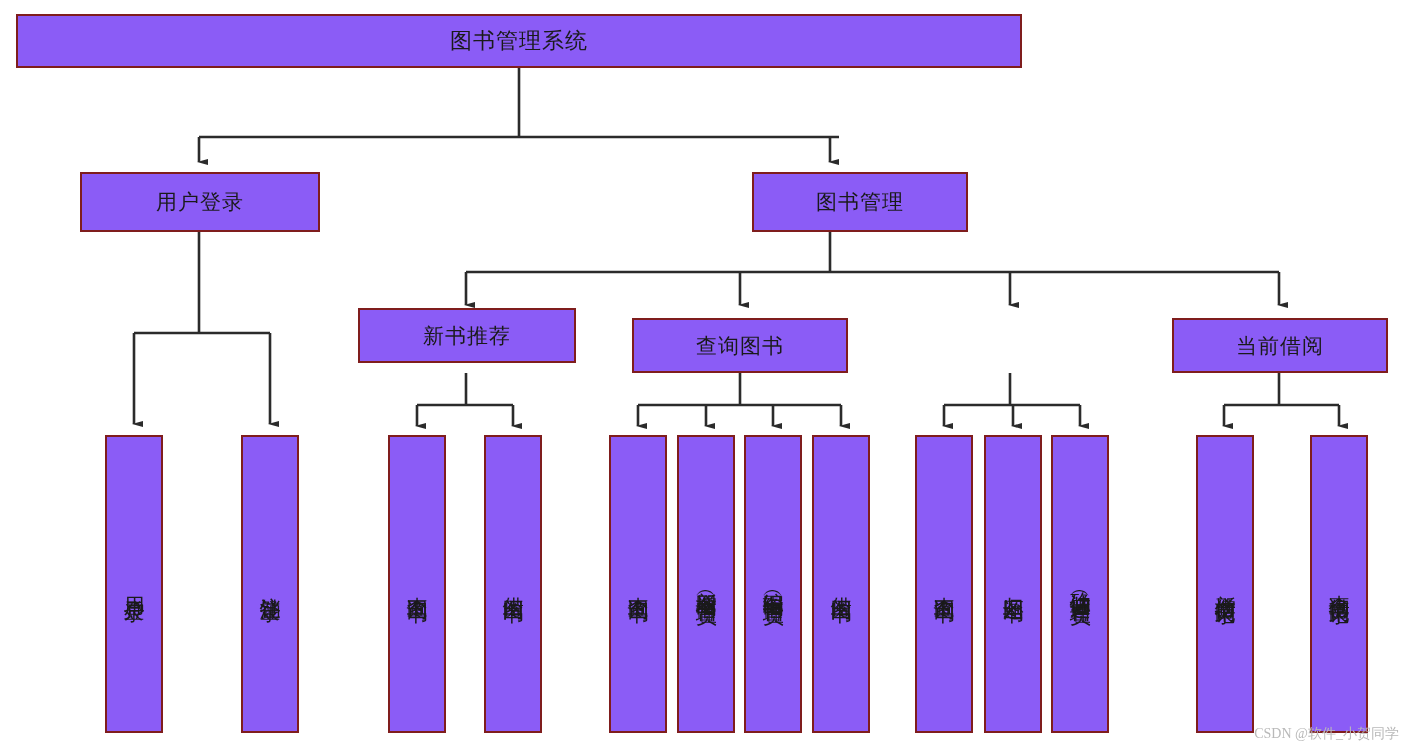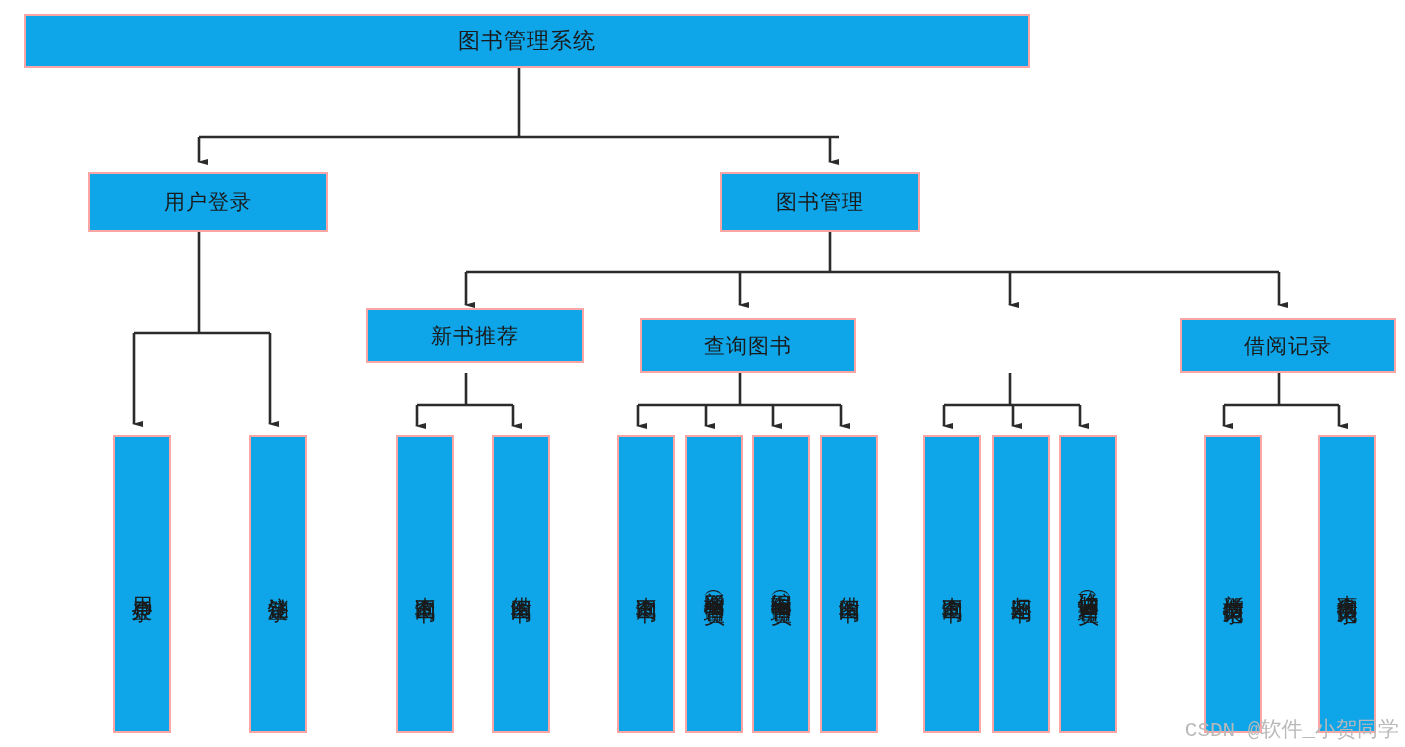--- a/index.html
+++ b/index.html
@@ -21,27 +21,26 @@
     position: absolute;
     left: 0;
     top: 0;
     width: 1405px;
     height: 747px;
     pointer-events: none;
   }
   .node {
     position: absolute;
     box-sizing: border-box;
-    border: 2px solid #fca5a5;
-    background: #0ea5e9;
+    border: 2px solid #7f1d1d;
+    background: #8b5cf6;
     display: flex;
     align-items: center;
     justify-content: center;
     color: #1a1a1a;
-    margin-left: 8px;
   }
   .node.horiz {
     font-size: 21px;
     letter-spacing: 1px;
     line-height: 1.2;
   }
   .node.vert {
     writing-mode: vertical-rl;
     text-orientation: upright;
     font-size: 21px;
@@ -53,24 +52,24 @@
   .node.vert .vtext {
     writing-mode: vertical-rl;
     text-orientation: upright;
     display: block;
   }
   #root-node { font-size: 22px; }
   .watermark {
     position: absolute;
     right: 6px;
     bottom: 4px;
-    font-size: 21px;
+    font-size: 14px;
     color: #b9b9b9;
     white-space: nowrap;
-    font-family: Liberation Mono, monospace;
+    font-family: Liberation Serif, serif;
   }
 </style>
 </head>
 <body>
 
 <div id="canvas">
 
   <svg class="wires" viewBox="0 0 1405 747">
     <defs>
       <marker id="arrow" markerWidth="10" markerHeight="12" refX="3" refY="9" orient="auto" markerUnits="userSpaceOnUse">
@@ -118,28 +117,28 @@
       <path d="M1224,405 L1339,405"></path>
       <path d="M1224,405 L1224,426" marker-end="url(#arrow)"></path>
       <path d="M1339,405 L1339,426" marker-end="url(#arrow)"></path>
     </g>
   </svg>
 
   <div class="node horiz" id="root-node" style="left:16px; top:14px; width:1006px; height:54px;">图书管理系统</div>
 
   <div class="node horiz" style="left:80px; top:172px; width:240px; height:60px;">用户登录</div>
 
-  <div class="node horiz" style="left:712px; top:172px; width:200px; height:60px;">图书管理</div>
+  <div class="node horiz" style="left:752px; top:172px; width:216px; height:60px;">图书管理</div>
 
   <div class="node horiz" style="left:358px; top:308px; width:218px; height:55px;">新书推荐</div>
 
   <div class="node horiz" style="left:632px; top:318px; width:216px; height:55px;">查询图书</div>
 
 
-  <div class="node horiz" style="left:1172px; top:318px; width:216px; height:55px;">借阅记录</div>
+  <div class="node horiz" style="left:1172px; top:318px; width:216px; height:55px;">当前借阅</div>
 
   <div class="node vert" style="left:105px; top:435px; width:58px; height:298px;">
     <span class="vtext">用户登录</span>
   </div>
 
   <div class="node vert" style="left:241px; top:435px; width:58px; height:298px;">
     <span class="vtext">注销登录</span>
   </div>
 
   <div class="node vert" style="left:388px; top:435px; width:58px; height:298px;">

